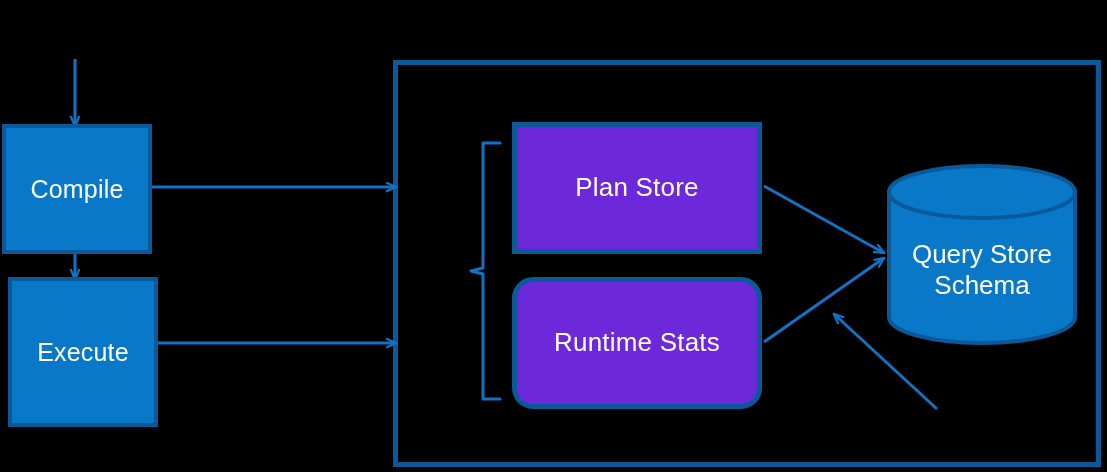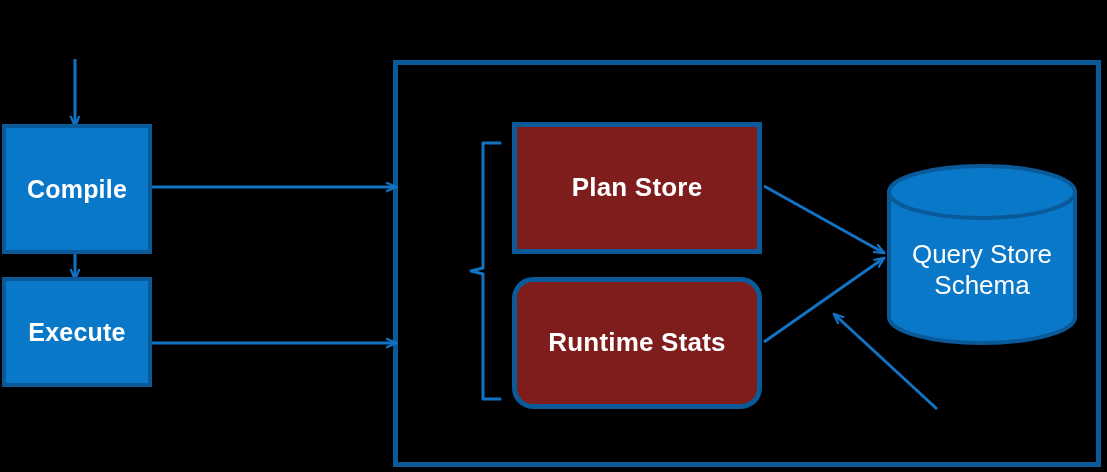--- a/index.html
+++ b/index.html
@@ -16,32 +16,32 @@
     font-family: "Liberation Sans", sans-serif;
   }
   .node-box {
     position: absolute;
     box-sizing: border-box;
     display: flex;
     align-items: center;
     justify-content: center;
     color: #FFFFFF;
     font-size: 25px;
-    font-weight: 700;
+    font-weight: 400;
     letter-spacing: 0.2px;
     line-height: 1.15;
     text-align: center;
     white-space: pre-line;
   }
   .blue-box {
     background: #0A78C8;
     border: 4px solid #0A5A9A;
   }
   .orange-box {
-    background: #7f1d1d;
+    background: #6d28d9;
     border: 5px solid #0A5A9A;
     font-size: 26px;
   }
   .container-frame {
     position: absolute;
     box-sizing: border-box;
     border: 5px solid #0A5A9A;
     background: transparent;
   }
   .cylinder {
@@ -118,21 +118,21 @@
 
     <g>
       <line x1="937" y1="409" x2="834" y2="314" stroke="#1273C4" stroke-width="3" marker-end="url(#ah)"></line>
     </g>
   </svg>
 
   <div class="node-box blue-box" style="left:2px; top:124px; width:150px; height:130px;">
     <span>Compile</span>
   </div>
 
-  <div class="node-box blue-box" style="left:2px; top:277px; width:150px; height:110px;text-align:right;">
+  <div class="node-box blue-box" style="left:8px; top:277px; width:150px; height:150px;text-align:right;">
     <span>Execute</span>
   </div>
 
   <div class="node-box orange-box" style="left:512px; top:122px; width:250px; height:132px;">
     <span>Plan Store</span>
   </div>
 
   <div class="node-box orange-box" style="left:512px; top:277px; width:250px; height:132px;border-radius:21px;">
     <span>Runtime Stats</span>
   </div>

